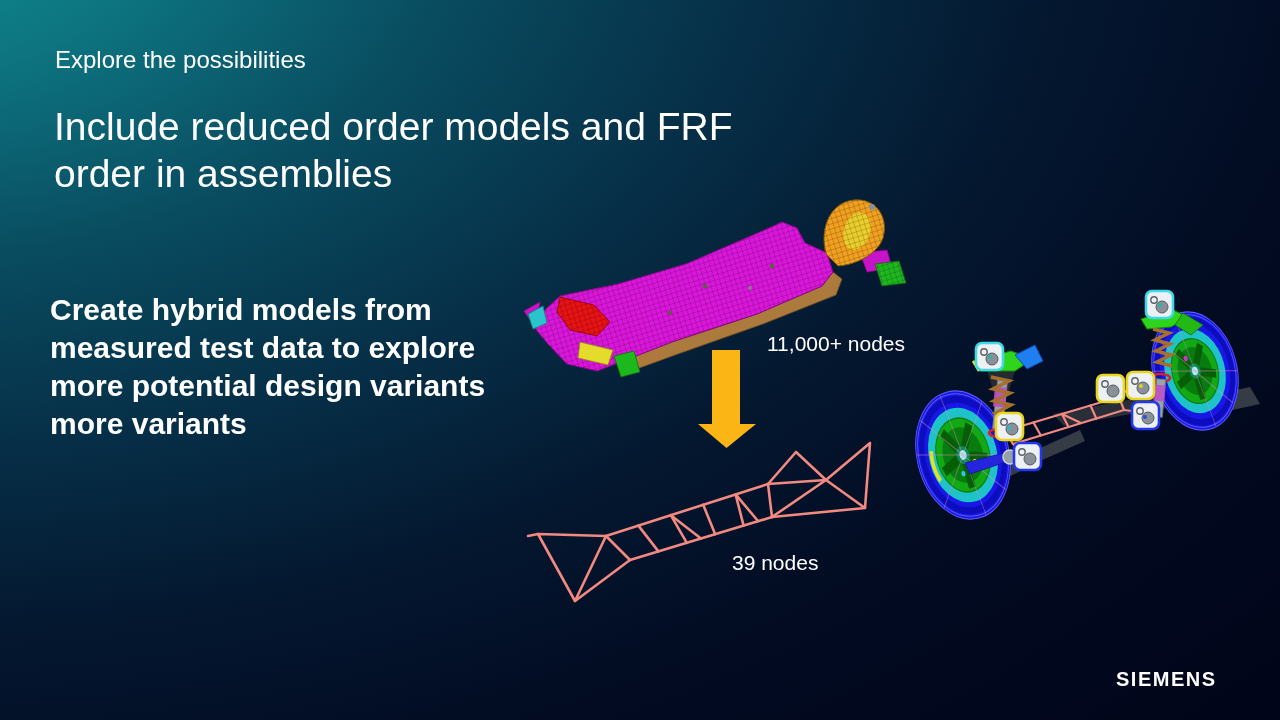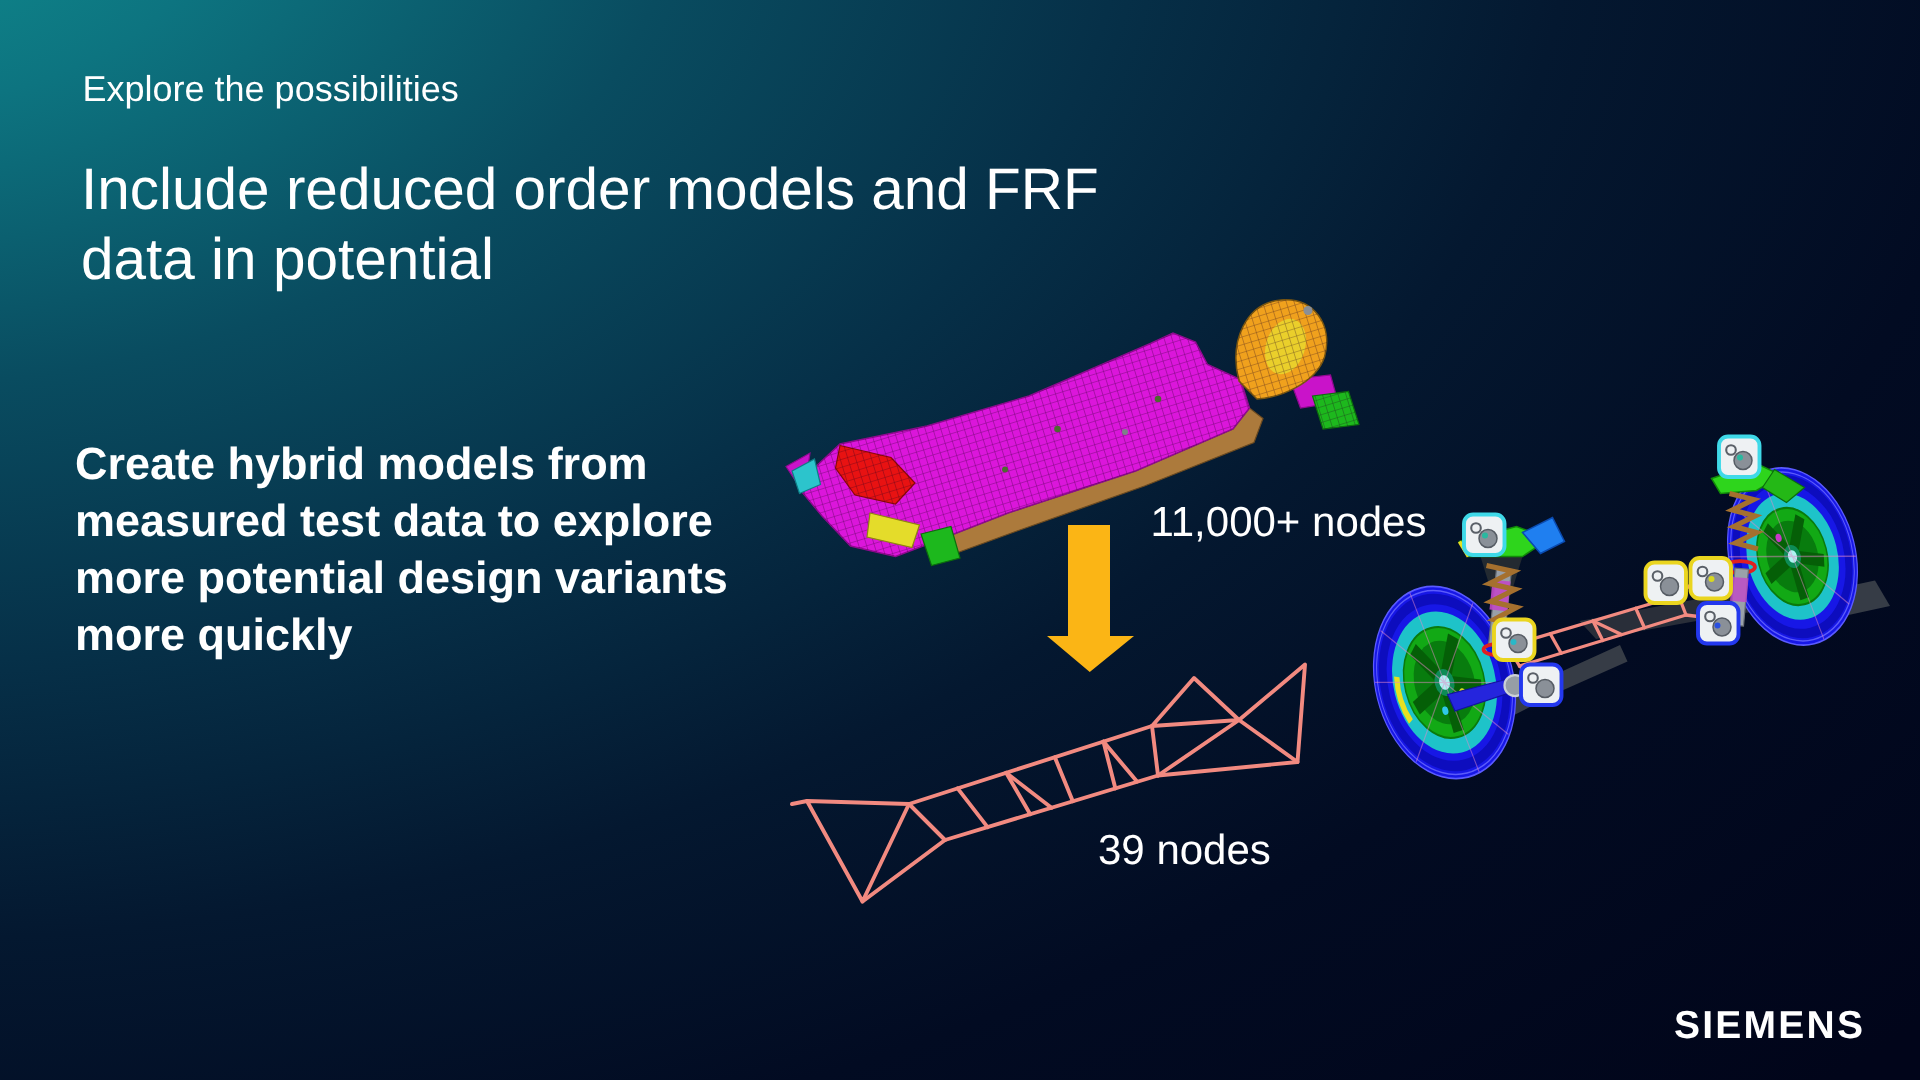--- a/index.html
+++ b/index.html
@@ -9,43 +9,43 @@
     background:
       radial-gradient(145% 160% at -8% -12%,
         #109292 0%, #0d7480 14%, #094c60 30%, #063048 46%,
         #041830 62%, #020b22 78%, #01051a 100%);
   }
   .abs{position:absolute;}
   .kicker{left:55px;top:46px;font-size:24px;font-weight:400;white-space:nowrap;}
   .title{left:54px;top:103px;font-size:39px;font-weight:normal;line-height:47px;white-space:nowrap;}
   .body-copy{left:50px;top:291px;font-size:30px;line-height:38px;font-weight:700;}
   .body-copy div{white-space:nowrap;}
-  .node-label{font-size:28px;font-weight:400;white-space:nowrap;}
+  .node-label{font-size:21px;font-weight:400;white-space:nowrap;}
   .label-detailed{left:767px;top:332px;}
   .label-reduced{left:732px;top:551px;}
-  .logo{left:1116px;top:668px;font-size:26px;font-weight:bold;letter-spacing:1.5px;white-space:nowrap;}
+  .logo{left:1116px;top:668px;font-size:20px;font-weight:bold;letter-spacing:1.5px;white-space:nowrap;}
   svg.gfx{position:absolute;overflow:visible;}
 </style>
 </head>
 <body>
 
 <div id="slide">
 
   <div class="abs kicker">Explore the possibilities</div>
 
   <div class="abs title">
     <div>Include reduced order models and FRF</div>
-    <div>data in potential</div>
+    <div>order in assemblies</div>
   </div>
 
   <div class="abs body-copy">
     <div>Create hybrid models from</div>
     <div>measured test data to explore</div>
     <div>more potential design variants</div>
-    <div>more quickly</div>
+    <div>more variants</div>
   </div>
 
   <div class="abs node-label label-detailed">11,000+ nodes</div>
   <div class="abs node-label label-reduced">39 nodes</div>
 
   <div class="abs logo">SIEMENS</div>
 
   <svg class="gfx" style="left:520px;top:193px" width="400" height="205" viewBox="0 0 400 205">
     <defs>
       <pattern id="meshGrid" width="5" height="5" patternUnits="userSpaceOnUse" patternTransform="rotate(-17)">

